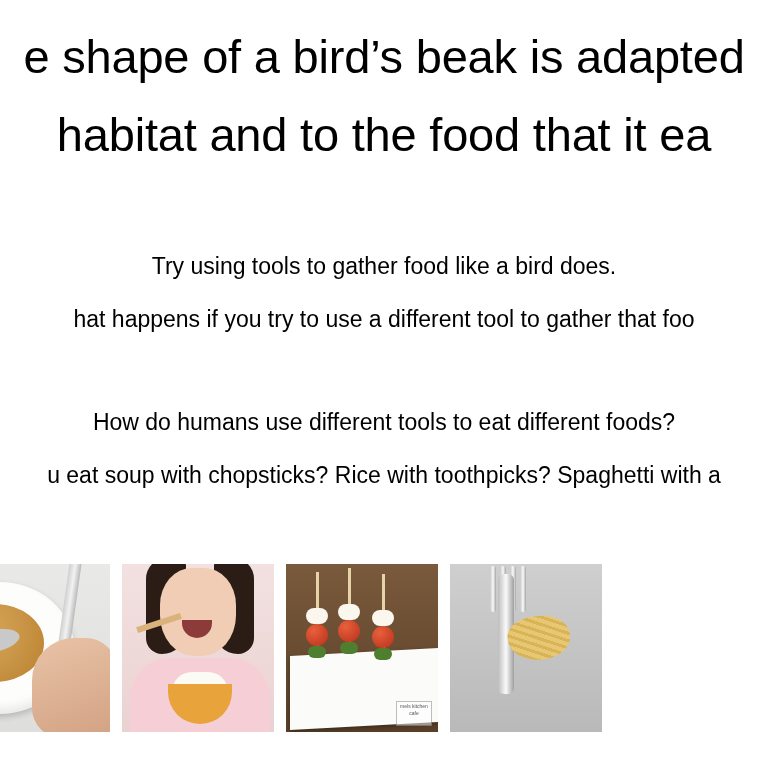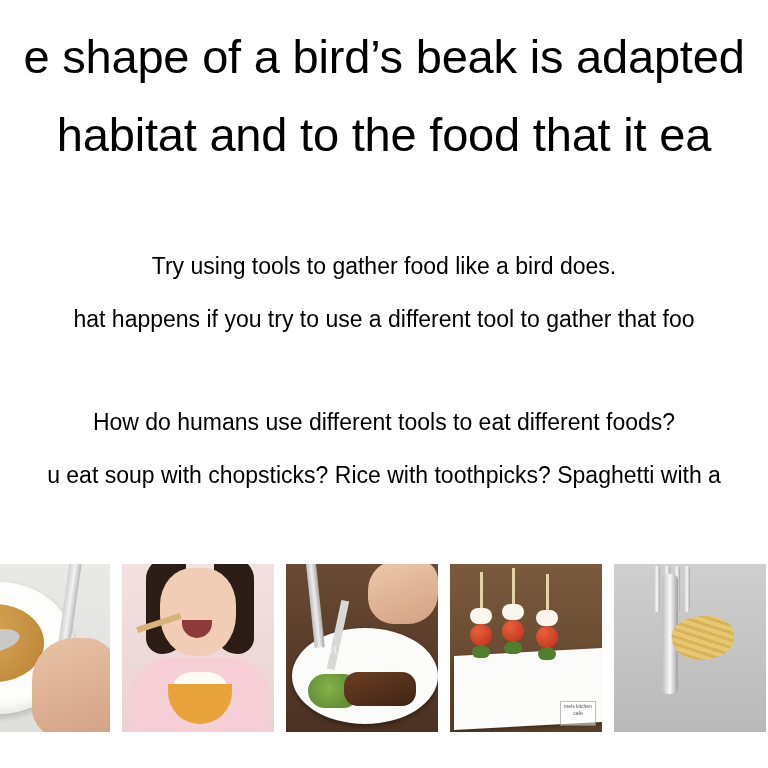--- a/index.html
+++ b/index.html
@@ -283,29 +283,20 @@
       <div class="hairL"></div>
       <div class="hairR"></div>
       <div class="face"></div>
       <div class="mouth"></div>
       <div class="shirt"></div>
       <div class="rice"></div>
       <div class="bowl2"></div>
       <div class="chop"></div>
     </div>
 
-    <div class="photo p-steak">
-      <div class="plate"></div>
-      <div class="salad"></div>
-      <div class="meat"></div>
-      <div class="fork"></div>
-      <div class="knife2"></div>
-      <div class="hand2"></div>
-      <div class="wm">shutterstock</div>
-    </div>
 
     <div class="photo p-skewer">
       <div class="tray"></div>
       <div class="stick" style="left:30px; top:8px;"></div>
       <div class="stick" style="left:62px; top:4px;"></div>
       <div class="stick" style="left:96px; top:10px;"></div>
       <div class="moz" style="left:20px; top:44px;"></div>
       <div class="tom" style="left:20px; top:60px;"></div>
       <div class="bas" style="left:22px; top:82px;"></div>
       <div class="moz" style="left:52px; top:40px;"></div>

